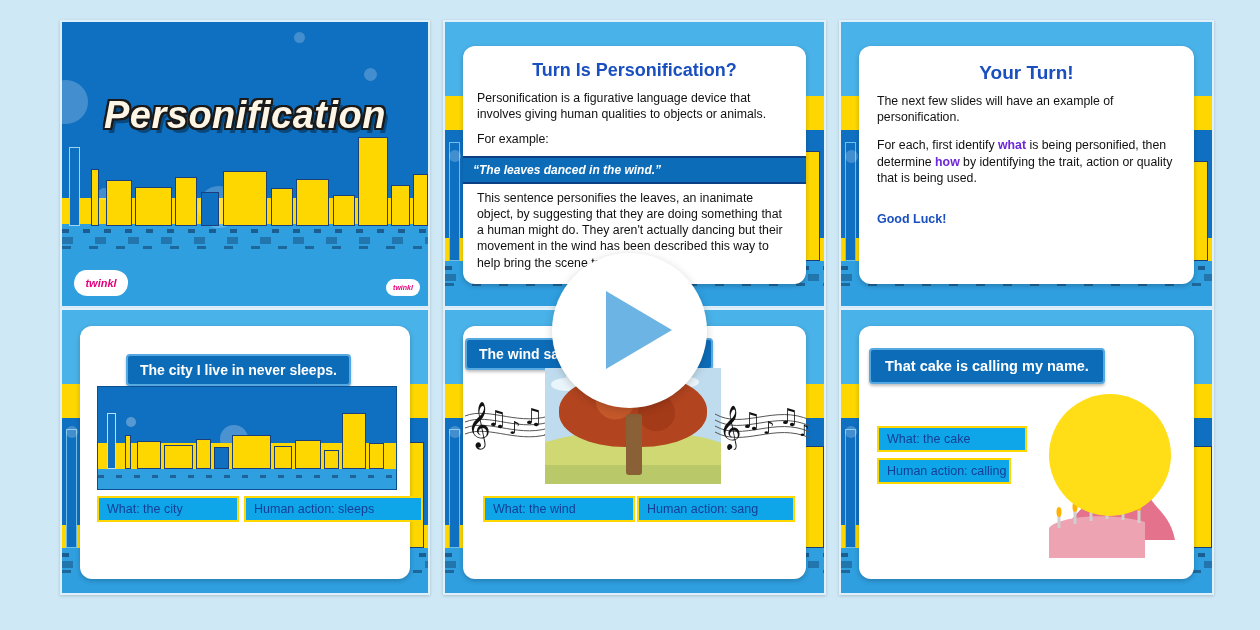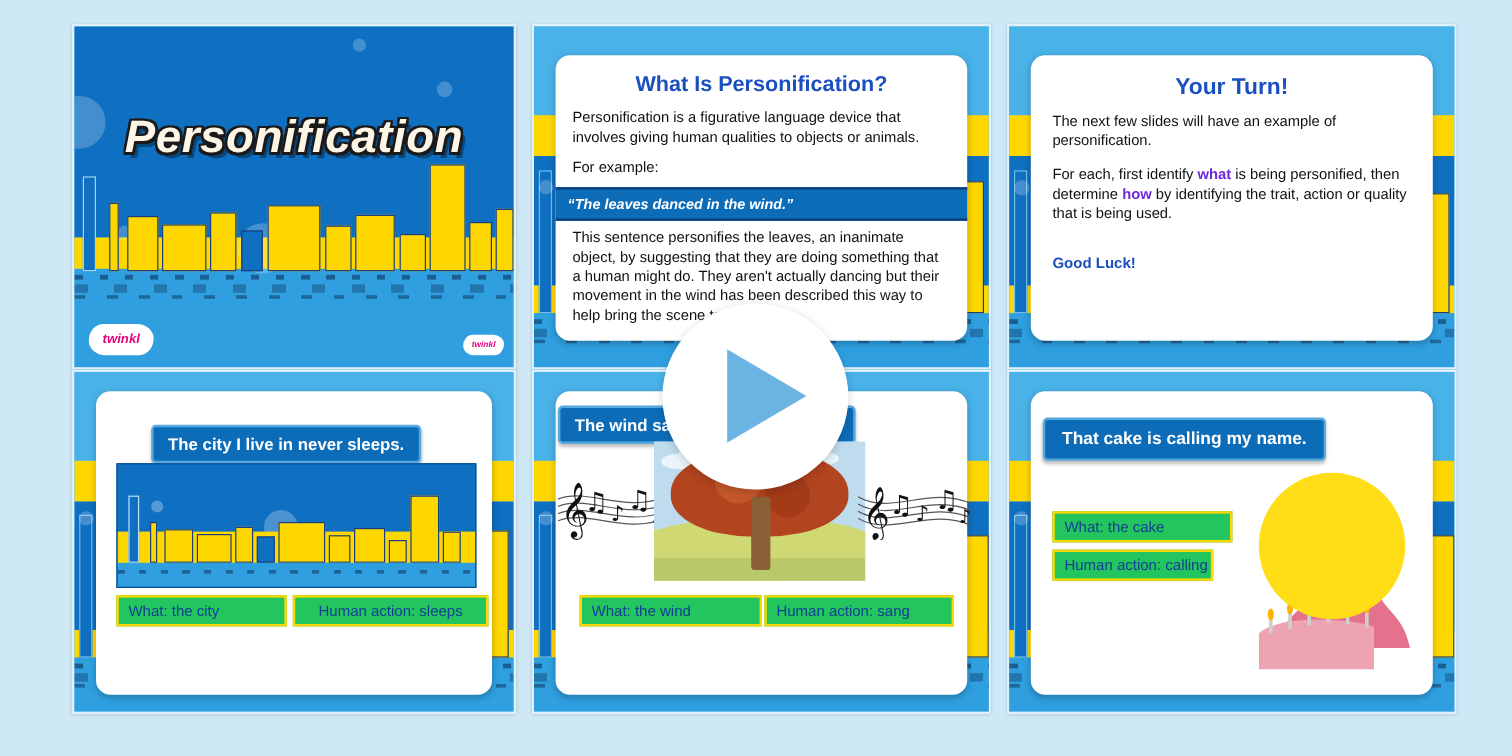--- a/index.html
+++ b/index.html
@@ -89,21 +89,21 @@
 
   
   .sentence-banner{
     position:absolute;
     background:#0d6cb8; color:#fff; font-weight:bold; font-size:14px;
     padding:6px 12px; border:2px solid #56a8e0; border-radius:4px;
     box-shadow:0 2px 3px rgba(0,0,0,.25);
     white-space:nowrap;
   }
   .ansbox{
-    position:absolute; background:#22c55e; border:2px solid #ffd700;
+    position:absolute; background:#0ea5e9; border:2px solid #ffd700;
     color:#143f96; font-size:12.5px; padding:4px 8px; white-space:nowrap;
   }
 
   
   .pic-city{ position:absolute; background:#0f6fc0; overflow:hidden; border:1px solid #0b4f90; }
   .pic-city .y{ position:absolute; left:0; right:0; bottom:18%; top:55%; background:#ffd700; }
   .pic-city .w{ position:absolute; left:0; right:0; bottom:0; height:20%; background:#2f9fe0;
     background-image:repeating-linear-gradient(90deg, rgba(10,40,80,.5) 0 6px, rgba(10,40,80,0) 6px 18px);
     background-size:100% 3px; background-position:0 6px; background-repeat:repeat-x;}
 
@@ -223,21 +223,21 @@
         <div class="band2"></div>
           <div class="water"></div>
       </div>
       <div class="skyline" style="top:40%;bottom:16%">
         <i style="left:1%;width:3%;height:95%;background:#0f6fc0;border-color:#6fbfe8"></i>
         <i style="left:92%;width:7%;height:88%;"></i>
       </div>
       <div class="bubble" style="left:4px;top:128px;width:12px;height:12px;"></div>
 
       <div class="card" style="left:18px;top:24px;right:18px;bottom:22px;padding:14px 14px 10px;">
-        <div class="headline">What Is Personification?</div>
+        <div class="headline">Turn Is Personification?</div>
         <div class="body-p">Personification is a figurative language device that involves giving human qualities to objects or animals.</div>
         <div class="body-p">For example:</div>
         <div class="quote-band">“The leaves danced in the wind.”</div>
         <div class="body-p" style="margin-top:6px">This sentence personifies the leaves, an inanimate object, by suggesting that they are doing something that a human might do. They aren't actually dancing but their movement in the wind has been described this way to help bring the scene to life.</div>
       </div>
     </div>
 
     <div class="slide s3">
       <div class="bg">
         <div class="sky"></div>
@@ -295,21 +295,21 @@
           <i style="left:59%;width:6%;height:48%;"></i>
           <i style="left:66%;width:9%;height:62%;"></i>
           <i style="left:76%;width:5%;height:40%;"></i>
           <i style="left:82%;width:8%;height:118%;"></i>
           <i style="left:91%;width:5%;height:54%;"></i>
         </div>
         <div class="w"></div>
       </div>
 
       <div class="ansbox" style="left:35px;top:186px;width:142px;">What: the city</div>
-      <div class="ansbox" style="left:182px;top:186px;width:163px;text-align:center;">Human action: sleeps</div>
+      <div class="ansbox" style="left:182px;top:186px;width:179px;">Human action: sleeps</div>
     </div>
 
     <div class="slide s5">
       <div class="bg">
         <div class="sky"></div>
           <div class="band"></div>
           <div class="deep"></div>
         <div class="band2"></div>
           <div class="water"></div>
       </div>

